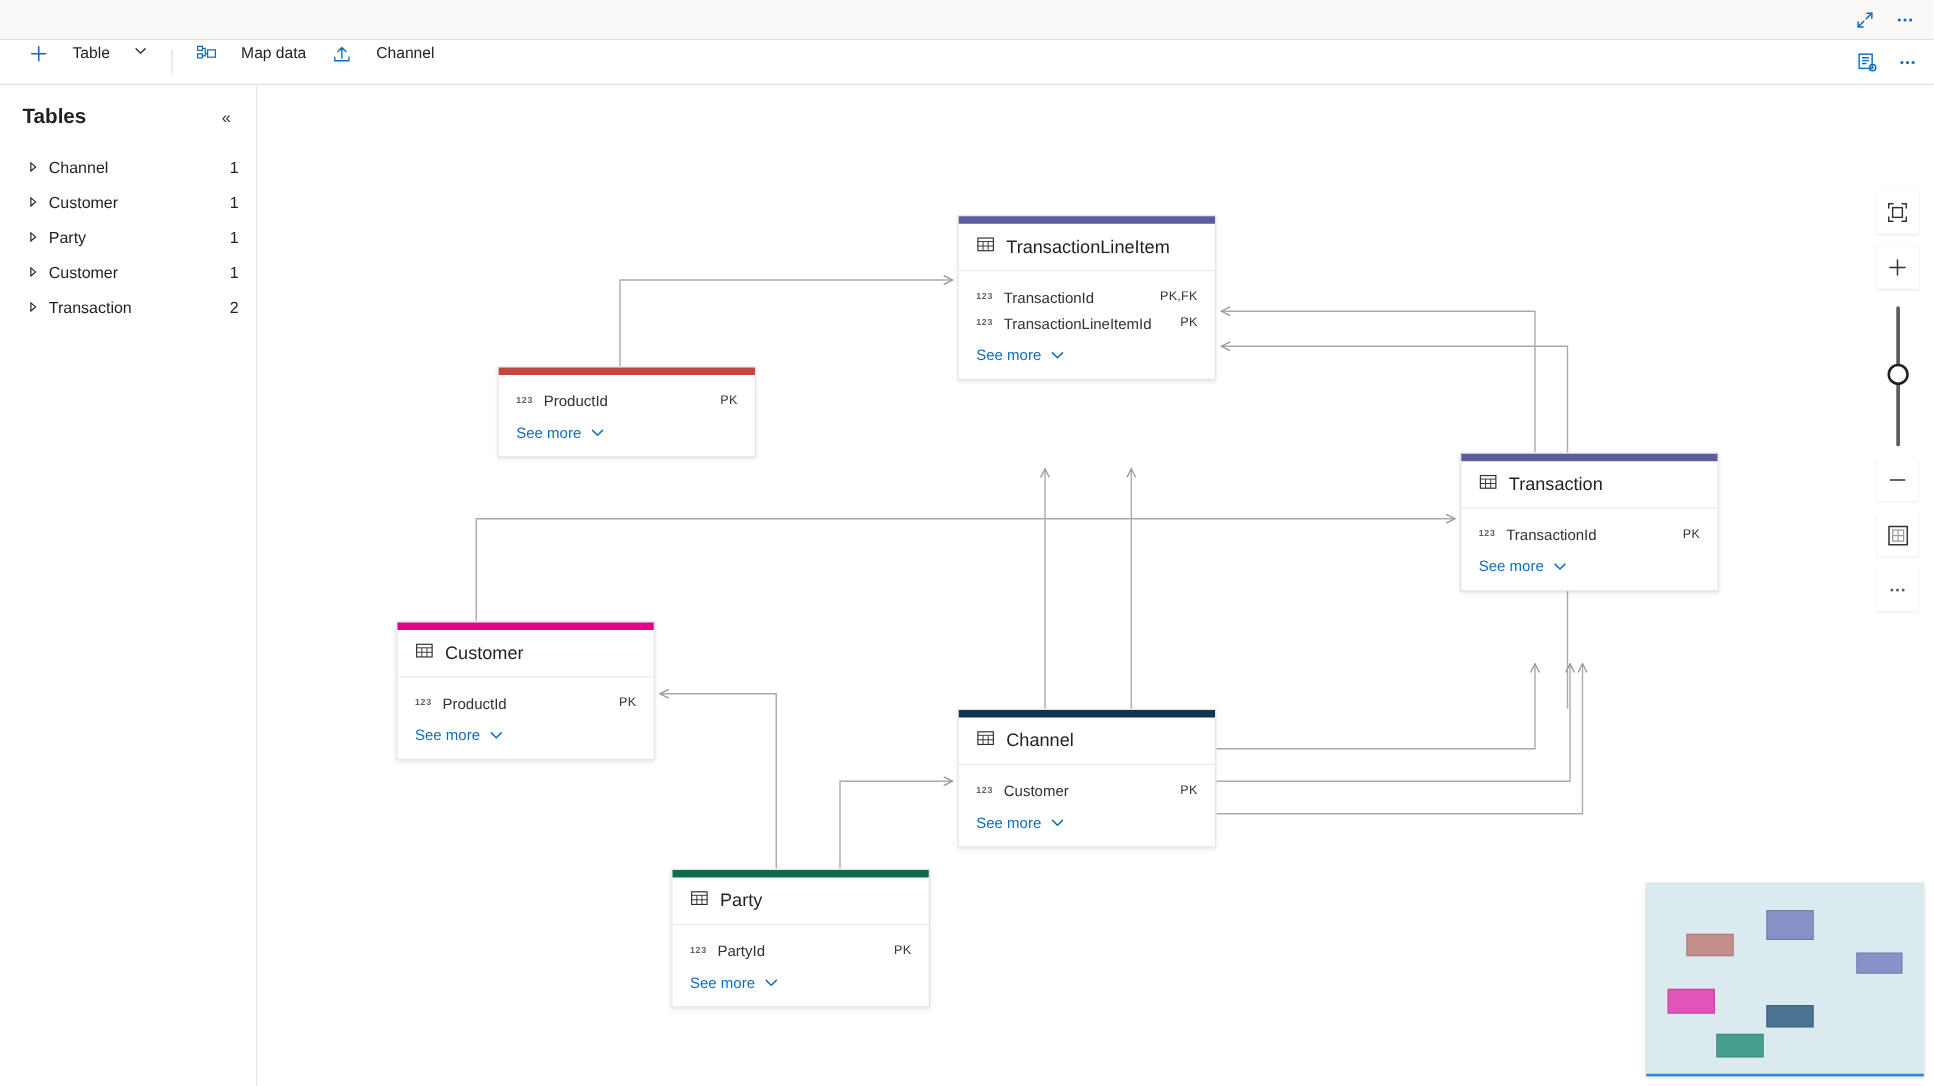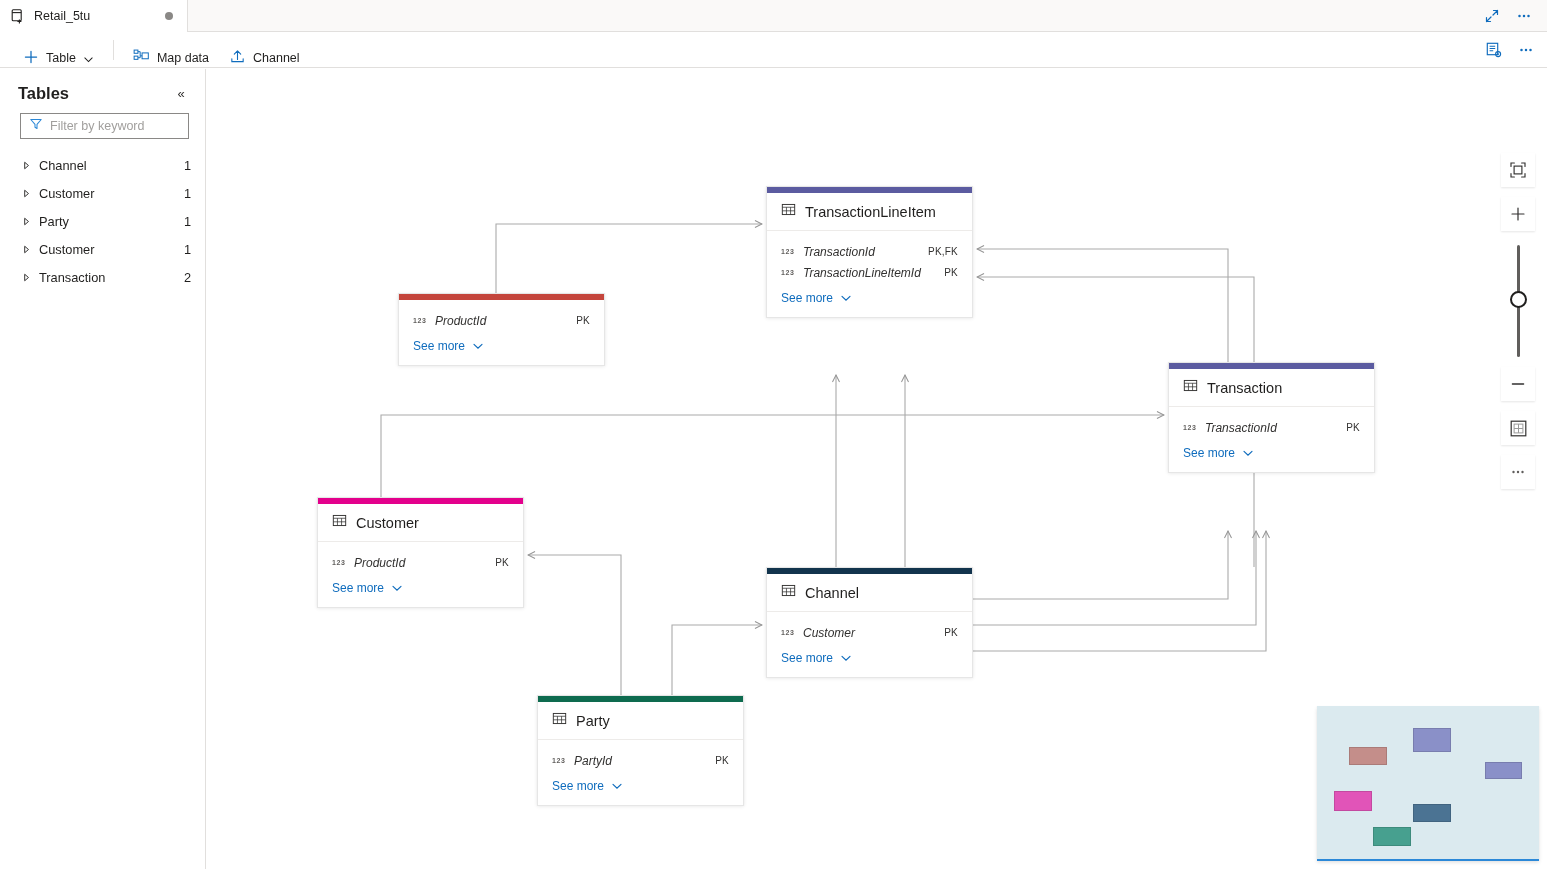--- a/index.html
+++ b/index.html
@@ -38,21 +38,21 @@
     justify-content: center; cursor: pointer;
   }
 
   
   .cmdbar {
     position: absolute; left: 0; top: 32px; width: 1547px; height: 36px;
     background: #ffffff; border-bottom: 1px solid #e1dfdd;
     display: flex; align-items: center; padding-left: 14px; gap: 2px;
   }
   .cmd {
-    display: flex; align-items: flex-end; gap: 7px; height: 30px;
+    display: flex; align-items: flex-start; gap: 19px; height: 30px;
     padding: 0 9px; cursor: pointer; font-size: 12.5px; color: #201f1e;
     white-space: nowrap;
   }
   .cmd .gl { display: flex; align-items: center; }
   .cmd-sep {
     width: 1px; height: 20px; background: #e1dfdd; margin: 0 8px;
   }
   .cmdbar-right {
     position: absolute; right: 6px; top: 3px;
     display: flex; align-items: center; gap: 2px;
@@ -120,21 +120,21 @@
   .card-body { padding: 10px 14px 8px 14px; }
   .col-row {
     display: flex; align-items: center; height: 21px;
     font-size: 12px; color: #323130;
   }
   .col-type {
     flex: 0 0 22px; font-size: 7px; color: #605e5c;
     letter-spacing: .6px; font-family: "Liberation Sans", sans-serif;
     font-weight: 700;
   }
-  .col-name { flex: 1 1 auto; font-style: italic; }
+  .col-name { flex: 1 1 auto; }
   .col-key { color: #323130; font-size: 10px; letter-spacing: .2px; }
   .see-more {
     display: flex; align-items: center; gap: 7px;
     color: #0f6cbd; font-size: 12px; cursor: pointer;
     padding: 8px 0 4px 0;
   }
 
   
   .zoombar { position: absolute; right: 12px; top: 84px; width: 34px; }
   .zbtn {
@@ -164,31 +164,20 @@
     box-shadow: 0 1.6px 3.6px rgba(0,0,0,.13), 0 0.3px 0.9px rgba(0,0,0,.10);
   }
   .mm-box { position: absolute; border: 1px solid rgba(0,0,0,.13); }
 </style>
 </head>
 <body>
 
 <div id="app">
 
   <div class="tabstrip">
-    <div class="tab">
-      <span class="tab-icon">
-        <svg width="16" height="16" viewBox="0 0 16 16">
-          <rect x="2.2" y="1.8" width="9" height="11" rx="1" fill="none" stroke="#201f1e" stroke-width="1.1"></rect>
-          <path d="M2.2 4.6h9" stroke="#201f1e" stroke-width="1.1"></path>
-          <path d="M9.4 11.5v4M7.4 13.5h4" stroke="#201f1e" stroke-width="1.1"></path>
-        </svg>
-      </span>
-      <span class="tab-title">Retail_5tu</span>
-      <span class="tab-dot"></span>
-    </div>
     <div class="titlebar-right">
       <div class="tb-btn">
         <svg width="16" height="16" viewBox="0 0 16 16">
           <path d="M9.5 2.5h4v4M13.5 2.5L9 7M6.5 13.5h-4v-4M2.5 13.5L7 9" stroke="#0f6cbd" stroke-width="1.2" fill="none" stroke-linecap="round"></path>
         </svg>
       </div>
       <div class="tb-btn">
         <svg width="16" height="16" viewBox="0 0 16 16">
           <circle cx="3.5" cy="8" r="1.25" fill="#0f6cbd"></circle>
           <circle cx="8" cy="8" r="1.25" fill="#0f6cbd"></circle>
@@ -254,30 +243,20 @@
         </svg>
       </div>
     </div>
   </div>
 
   <div class="sidebar">
     <div class="sidebar-head">
       <span class="sidebar-title">Tables</span>
       <span class="collapse-btn">«</span>
     </div>
-    <div class="filter-wrap">
-      <div class="filter-box">
-        <span>
-          <svg width="14" height="14" viewBox="0 0 14 14">
-            <path d="M1.8 2.5h10.4L8 7.3v4.2L6 10.2V7.3z" fill="none" stroke="#2b88d8" stroke-width="1.05" stroke-linejoin="round"></path>
-          </svg>
-        </span>
-        <input type="text" placeholder="Filter by keyword" style="">
-      </div>
-    </div>
     <div class="tree">
       <div class="tree-row">
         <span class="chev">
           <svg width="9" height="9" viewBox="0 0 10 10">
               <path d="M3 1.4L7.2 5 3 8.6z" fill="none" stroke="#201f1e" stroke-width="1"></path>
             </svg>
         </span>
         <span class="tree-label">Channel</span>
         <span class="tree-count">1</span>
       </div>
@@ -344,21 +323,21 @@
 
         <path d="M415 626 L415 486 L322 486"></path>
 
         <path d="M466 626 L466 556 L556 556"></path>
 
         <path d="M630 498 L630 306" marker-end="url(#arr)"></path>
         <path d="M699 498 L699 306" marker-end="url(#arr)"></path>
       </g>
     </svg>
 
-    <div class="card" style="left:560px; top:117px; width:207px;">
+    <div class="card" style="left:560px; top:103px; width:207px;">
       <div class="card-bar" style="background:#5b5ba0"></div>
       <div class="card-head">
         <span>
           <svg width="15" height="15" viewBox="0 0 16 16">
             <rect x="1.4" y="2.6" width="13.2" height="10.8" fill="none" stroke="#323130" stroke-width="1"></rect>
             <path d="M1.4 5.6h13.2M1.4 9.4h13.2M5.8 5.6v7.8M10.2 5.6v7.8" stroke="#323130" stroke-width=".8"></path>
           </svg>
         </span>
         <span class="card-name">TransactionLineItem</span>
       </div>

